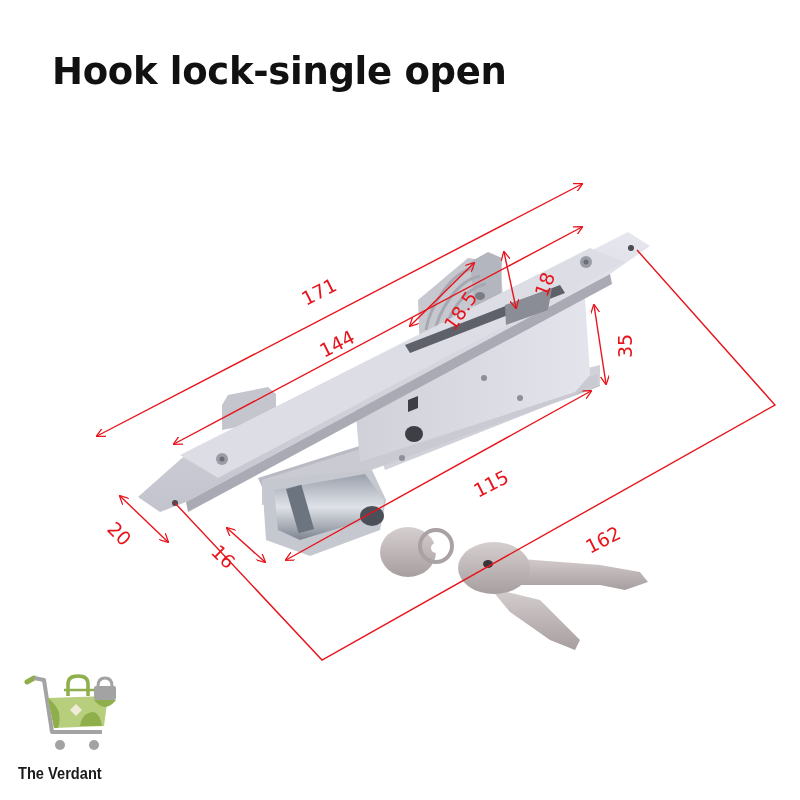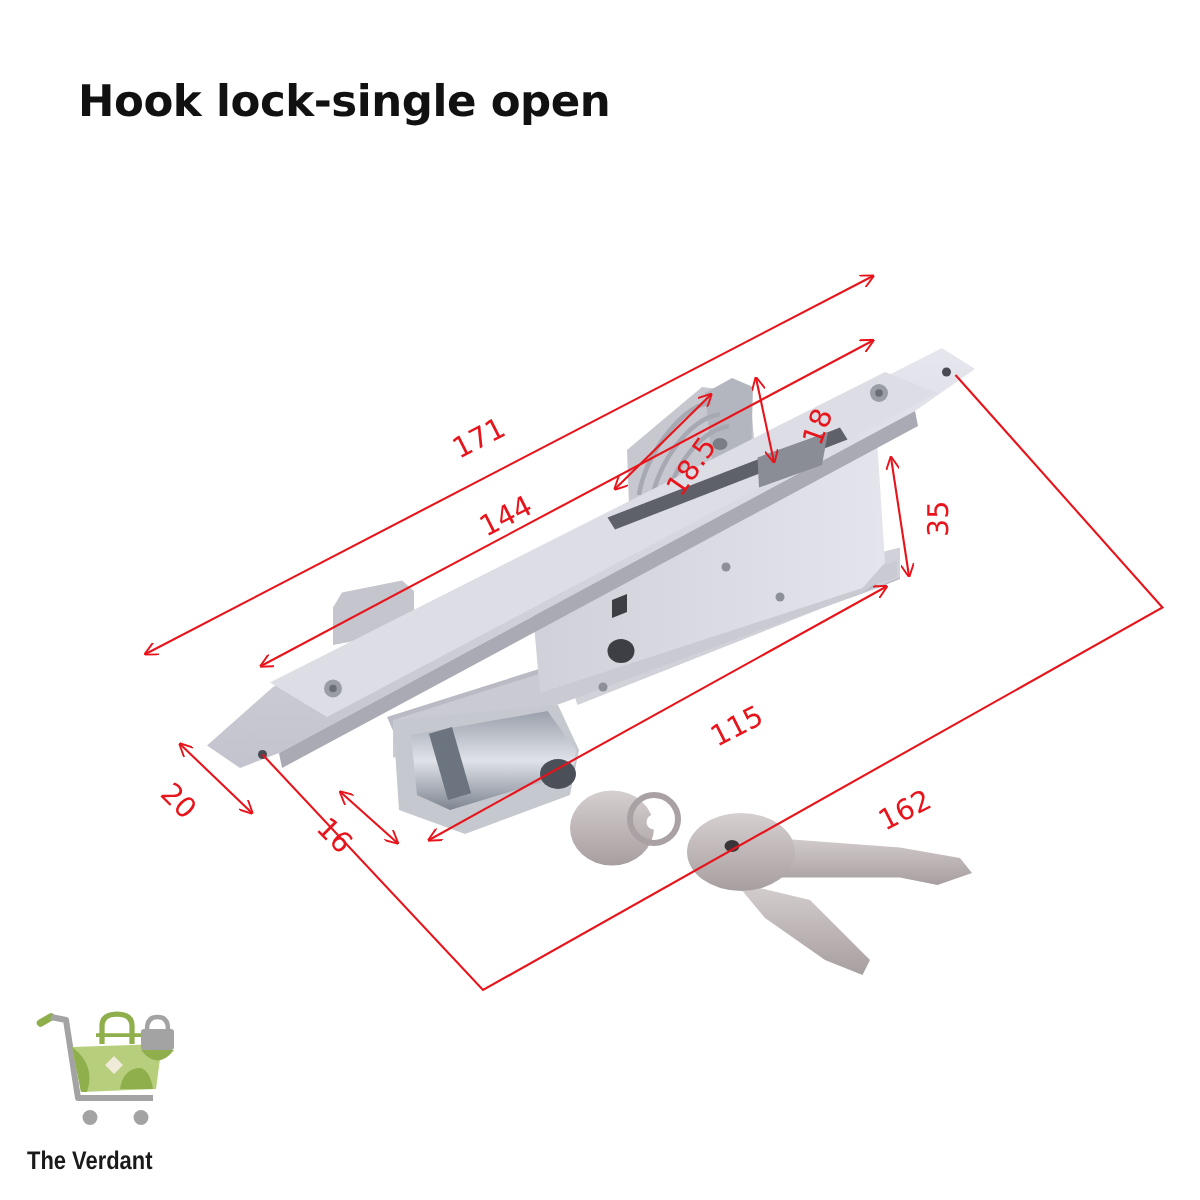--- a/index.html
+++ b/index.html
@@ -1,20 +1,20 @@
 <!DOCTYPE html>
 <html><head>
   <meta charset="utf-8">
   <style>
     html, body { margin: 0; padding: 0; background: #ffffff; }
     body { width: 800px; height: 800px; position: relative; overflow: hidden; font-family: "DejaVu Sans", sans-serif; }
     .title {
       position: absolute; left: 52px; top: 50px;
       font-family: "DejaVu Sans", sans-serif; font-weight: bold;
-      font-size: 29px; color: #111111; letter-spacing: -0.3px;
+      font-size: 37px; color: #111111; letter-spacing: -0.3px;
     }
     svg.diagram { position: absolute; left: 0; top: 0; }
     .dim-label {
       font-family: "DejaVu Sans", sans-serif; font-size: 19px; fill: #e8141b;
     }
     .brand-name {
       position: absolute; left: 18px; top: 764px;
       font-family: "Liberation Sans", sans-serif; font-weight: bold;
       font-size: 17px; color: #1a1a1a; transform: scaleX(0.86); transform-origin: left top;
     }

